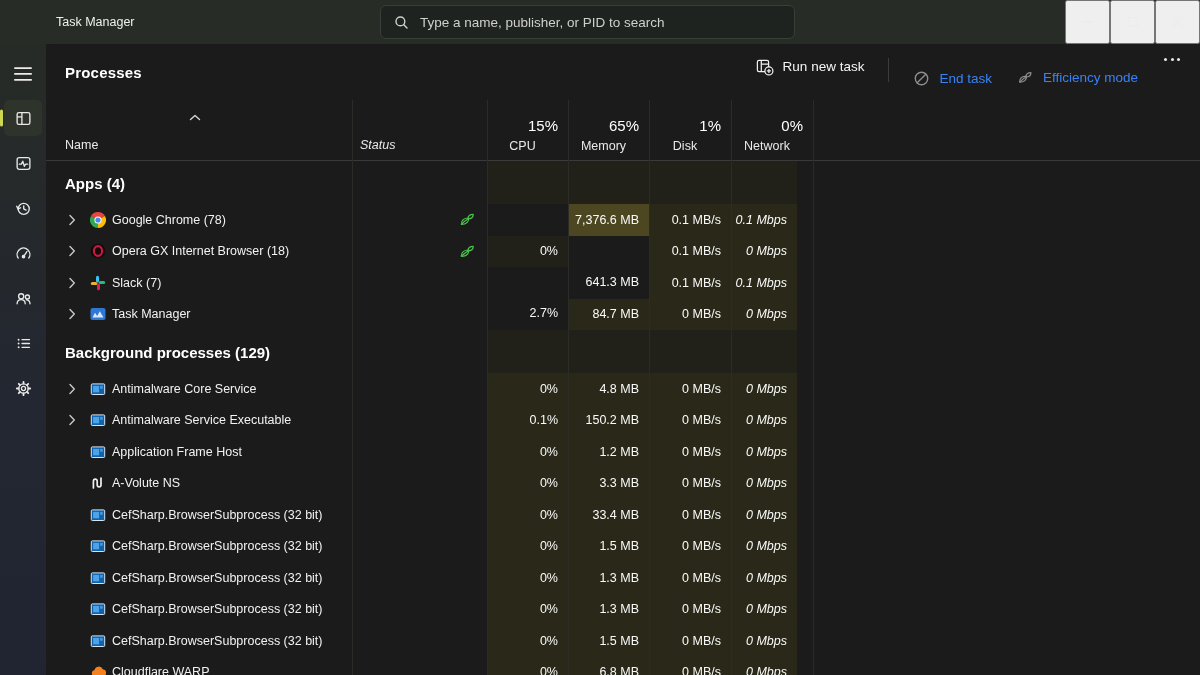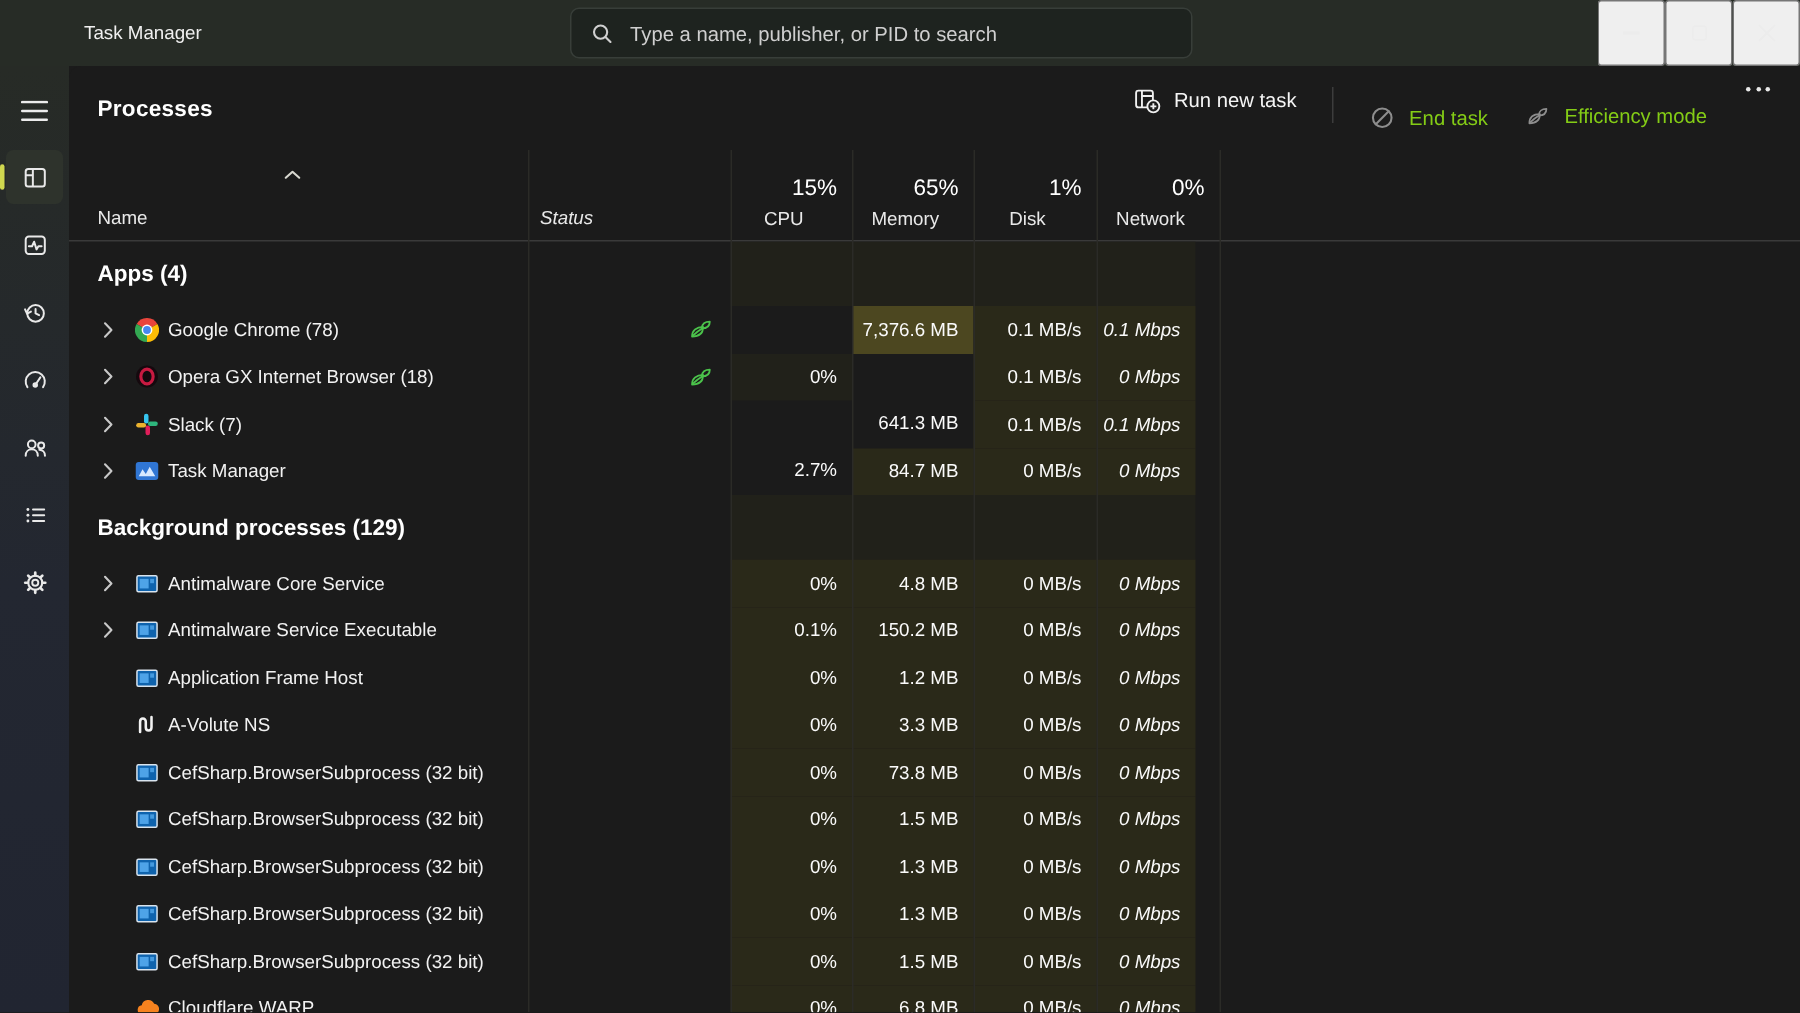--- a/index.html
+++ b/index.html
@@ -34,21 +34,21 @@
   
   .main { position:absolute; left:46px; top:44px; width:1154px; height:631px;
     background:#1b1b1b; border-top-left-radius:8px; overflow:hidden; }
 
   .toolbar { position:absolute; left:0; top:0; width:100%; height:56px;
     display:flex; align-items:center; padding:0 18px 0 19px; }
   .page-title { font-size:15px; font-weight:700; color:#ffffff; letter-spacing:.2px; }
   .tb-actions { margin-left:auto; display:flex; align-items:flex-start; gap:24px; }
   .tb-btn { display:flex; align-items:center; gap:9px; background:none; border:none;
     font-family:inherit; font-size:13.5px; color:#f5f5f5; white-space:nowrap; }
-  .tb-btn.disabled { color:#84cc16;margin-top:12px; }
+  .tb-btn.disabled { color:#3b82f6;margin-top:12px; }
   .tb-sep { width:1px; height:24px; background:#3c3c3c; }
   .dots { display:flex; gap:3.5px; align-items:center; padding:0 2px; }
   .dots i { width:3px; height:3px; border-radius:50%; background:#e8e8e8; }
 
   
   .table { position:absolute; left:0; top:56px; right:0; bottom:0; }
   .thead { position:absolute; left:0; top:0; right:0; height:61px; border-bottom:1px solid #3a3a3a; }
   .h-name { position:absolute; left:19px; bottom:8px; font-size:12.5px; color:#e9e9e9; }
   .h-status { position:absolute; left:314px; bottom:8px; font-size:12.5px; color:#e9e9e9;font-style:italic; }
   .sort-caret { position:absolute; left:143px; top:7px; }
@@ -454,21 +454,21 @@
             <span class="picon">
               <svg width="16" height="16" viewBox="0 0 16 16">
                 <rect x="1.3" y="2.9" width="13.4" height="10.6" rx="1" fill="#0f63ad" stroke="#d9e4ee" stroke-width="1"></rect>
                 <rect x="3.1" y="4.9" width="6" height="6.4" fill="#4ea3e8"></rect>
                 <rect x="10.1" y="4.9" width="2.6" height="2.9" fill="#4ea3e8" opacity=".85"></rect>
               </svg>
             </span>
             <span class="pname">CefSharp.BrowserSubprocess (32 bit)</span>
             <span class="cell c-status"></span>
             <span class="cell c-cpu h1">0%</span>
-            <span class="cell c-mem h1">73.8 MB</span>
+            <span class="cell c-mem h1">33.4 MB</span>
             <span class="cell c-disk h1">0 MB/s</span>
             <span class="cell c-net h1">0 Mbps</span>
           </div>
           <div class="prow">
             <span class="picon">
               <svg width="16" height="16" viewBox="0 0 16 16">
                 <rect x="1.3" y="2.9" width="13.4" height="10.6" rx="1" fill="#0f63ad" stroke="#d9e4ee" stroke-width="1"></rect>
                 <rect x="3.1" y="4.9" width="6" height="6.4" fill="#4ea3e8"></rect>
                 <rect x="10.1" y="4.9" width="2.6" height="2.9" fill="#4ea3e8" opacity=".85"></rect>
               </svg>

